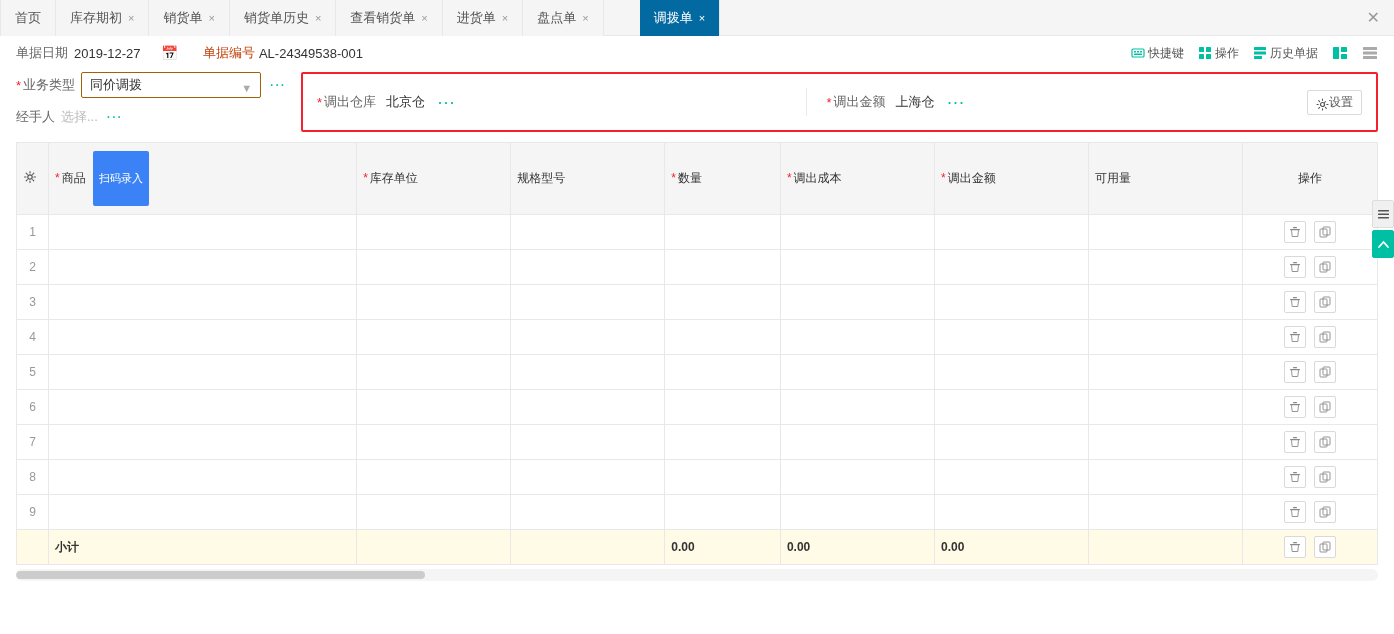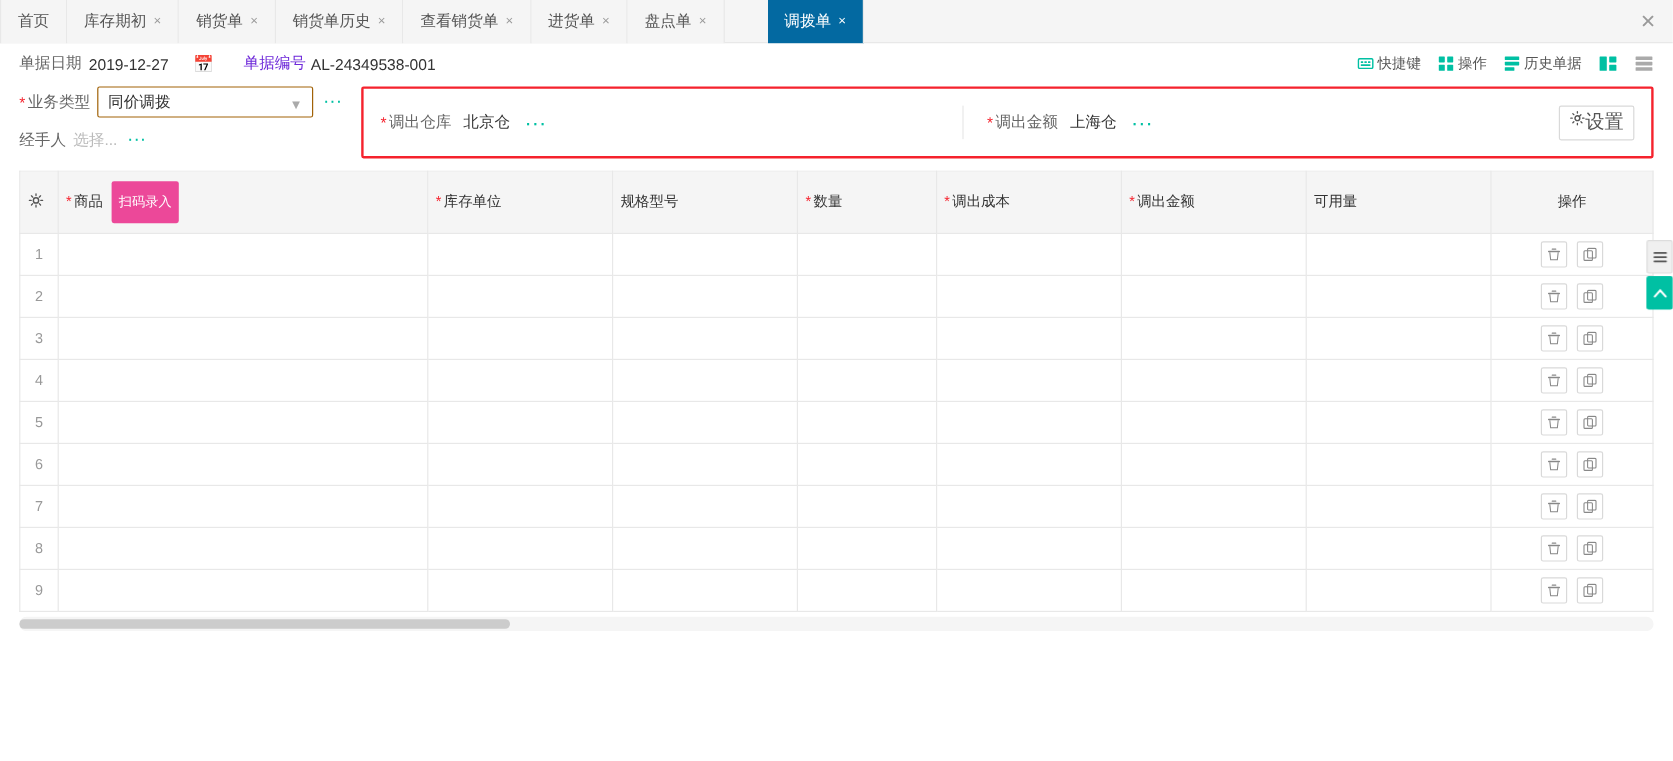--- a/index.html
+++ b/index.html
@@ -74,21 +74,21 @@
       align-items: center;
       gap: 17px;
     }
     .date-icon {
       color: #00c0a3;
       font-size: 14px;
       cursor: pointer;
     }
     .doc-number-label {
       margin-left: 24px;
-      color: #6d28d9;
+      color: #c2410c;
     }
     .doc-number-value {
       color: #333;
       margin-left: 4px;
     }
     .warehouse-field {
       display: flex;
       align-items: center;
       flex: 1;
     }
@@ -124,27 +124,27 @@
       margin-left: 6px;
     }
     .person-placeholder {
       color: #bbb;
       cursor: pointer;
     }
 
     
     .settings-btn {
       display: flex;
-      align-items: flex-start;
+      align-items: flex-end;
       gap: 0;
       border: 1px solid #d9d9d9;
       border-radius: 2px;
       padding: 3px 8px;
       cursor: pointer;
-      font-size: 16px;
+      font-size: 12px;
       color: #555;
       background: #fff;
       margin-left: 12px;
     }
 
     
     .table-container {
       padding: 0 16px;
       overflow-x: auto;
     }
@@ -170,23 +170,23 @@
       color: #333;
       height: 32px;
     }
     .row-num {
       text-align: center;
       color: #999;
       width: 32px;
     }
     .scan-btn {
       display: inline-block;
-      background: #ec4899;
+      background: #3b82f6;
       color: #fff;
-      padding: 10px 6px;
+      padding: 20px 6px;
       border-radius: 2px;
       font-size: 11px;
       cursor: pointer;
       margin-left: 4px;
     }
     .col-goods { min-width: 160px; }
     .col-unit { min-width: 80px; }
     .col-spec { min-width: 80px; }
     .col-qty { min-width: 60px; }
     .col-cost { min-width: 80px; }
@@ -667,20 +667,45 @@
               </svg>
       </span>
       <span class="op-icon" title="复制">
         <svg width="12" height="12" viewBox="0 0 12 12">
                 <rect x="1" y="3" width="7" height="8" rx="0.8" fill="none" stroke="#888" stroke-width="0.9"></rect>
                 <rect x="4" y="1" width="7" height="8" rx="0.8" fill="none" stroke="#888" stroke-width="0.9"></rect>
               </svg>
       </span>
     </td>
         </tr>
+        <tr class="subtotal-row">
+          <td class="row-num"></td>
+          <td class="col-goods">小计</td>
+          <td class="col-unit"></td>
+          <td class="col-spec"></td>
+          <td class="col-qty">0.00</td>
+          <td class="col-cost">0.00</td>
+          <td class="col-amount">0.00</td>
+          <td class="col-avail"></td>
+          <td class="col-ops">
+      <span class="op-icon">
+        <svg width="12" height="12" viewBox="0 0 12 12">
+                <rect x="1" y="3" width="10" height="1.2" rx="0.4" fill="#888"></rect>
+                <rect x="4" y="1" width="4" height="1.2" rx="0.4" fill="#888"></rect>
+                <path d="M2.5 4.2l0.7 6.3h5.6l0.7-6.3" fill="none" stroke="#888" stroke-width="0.9"></path>
+              </svg>
+      </span>
+      <span class="op-icon">
+        <svg width="12" height="12" viewBox="0 0 12 12">
+                <rect x="1" y="3" width="7" height="8" rx="0.8" fill="none" stroke="#888" stroke-width="0.9"></rect>
+                <rect x="4" y="1" width="7" height="8" rx="0.8" fill="none" stroke="#888" stroke-width="0.9"></rect>
+              </svg>
+      </span>
+    </td>
+        </tr>
       </tbody>
   </table>
 </div>
 
 <div class="scroll-bar-area" style="margin-top:4px;">
   <div class="scroll-bar-thumb"></div>
 </div>
 
 <div class="right-sidebar">
   <div class="side-btn">

